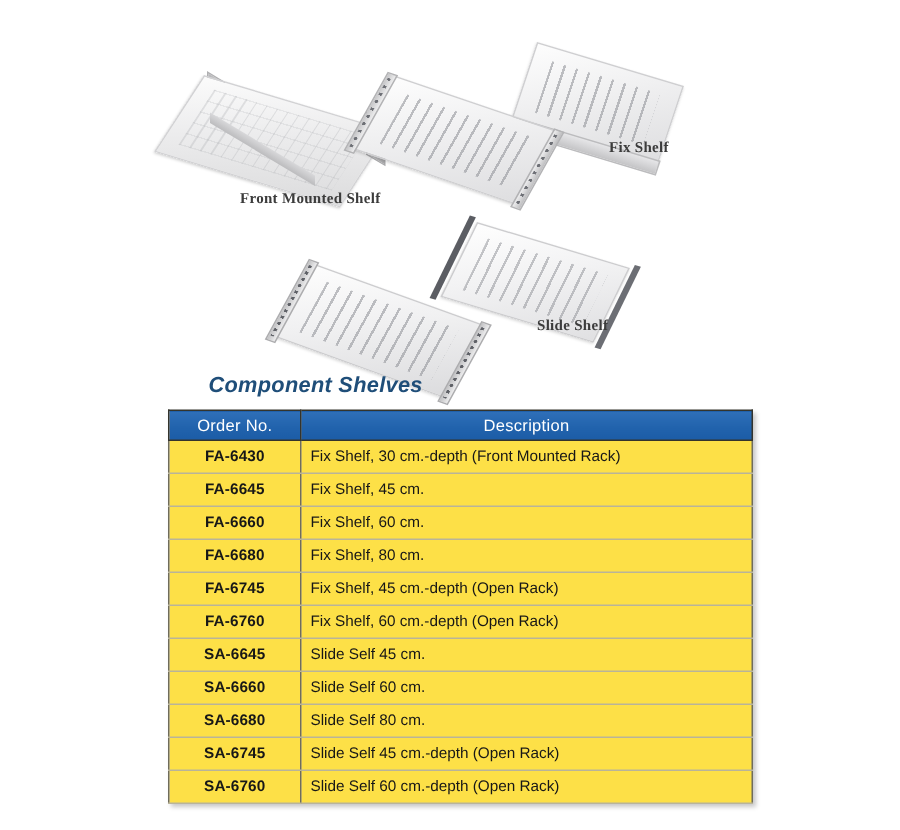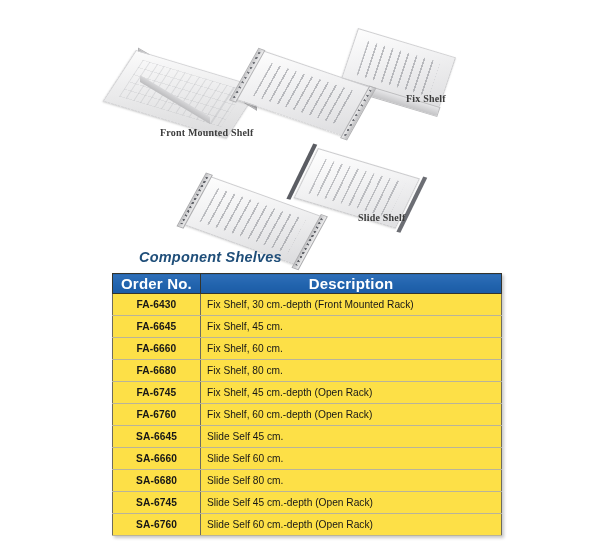--- a/index.html
+++ b/index.html
@@ -230,22 +230,22 @@
   table#spec-table {
     border-collapse: collapse;
     width: 389px;
     table-layout: fixed;
     border: 1px solid #3a3a32;
     box-shadow: 2px 2px 3px rgba(0,0,0,0.22);
   }
   table#spec-table th {
     background: linear-gradient(180deg, #2f6fb8 0%, #2163ad 55%, #1c5ca6 100%);
     color: #ffffff;
-    font-size: 15px;
-    font-weight: bold;
+    font-size: 11px;
+    font-weight: normal;
     letter-spacing: 0.2px;
     height: 19px;
     padding: 0 4px;
     text-align: center;
     border: 1px solid #34342c;
   }
   table#spec-table td {
     background: #fde047;
     color: #171717;
     font-size: 10.2px;

